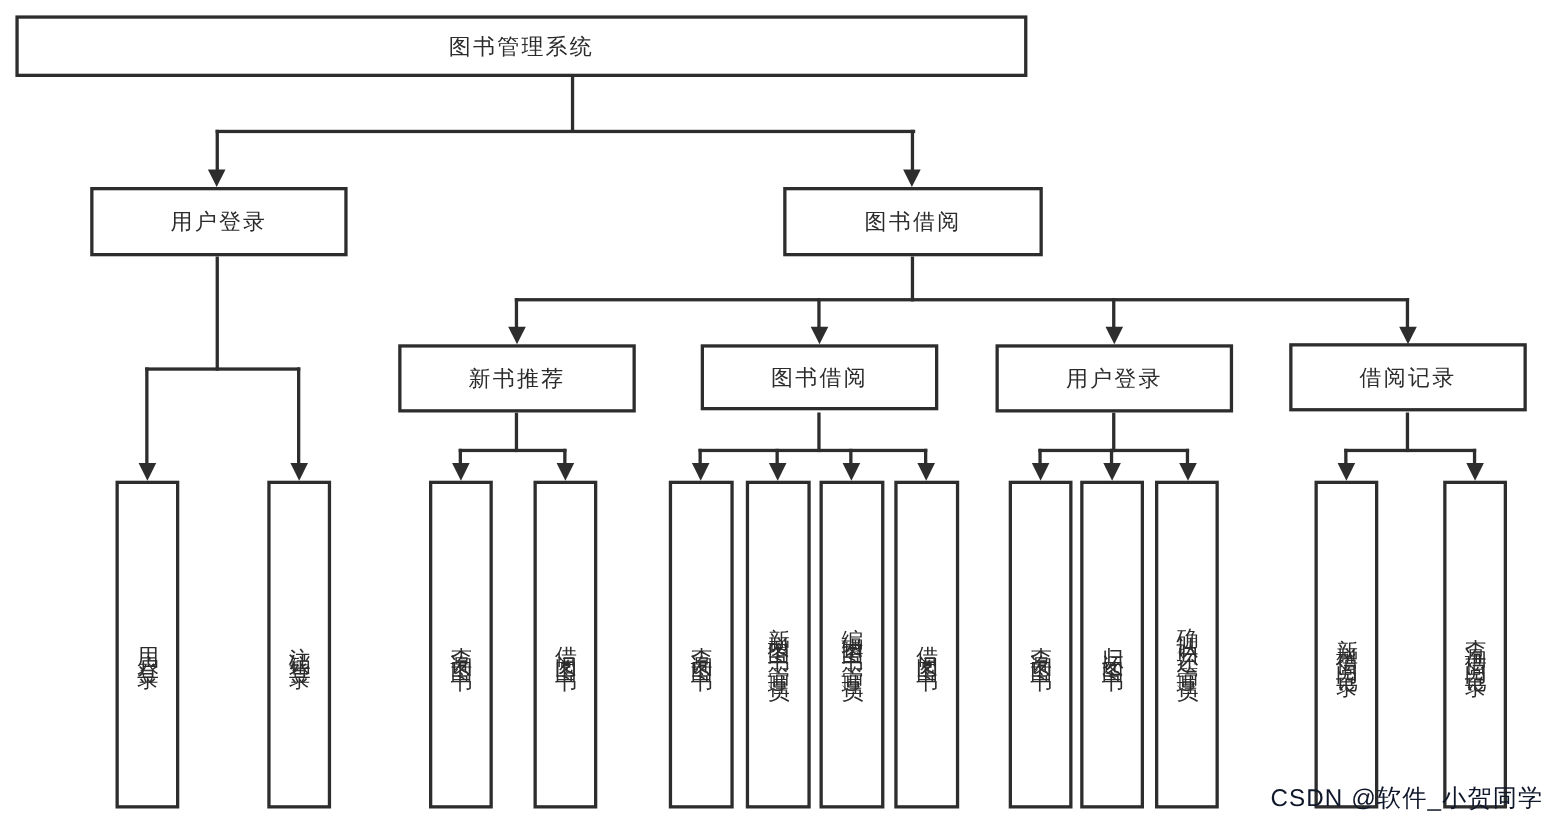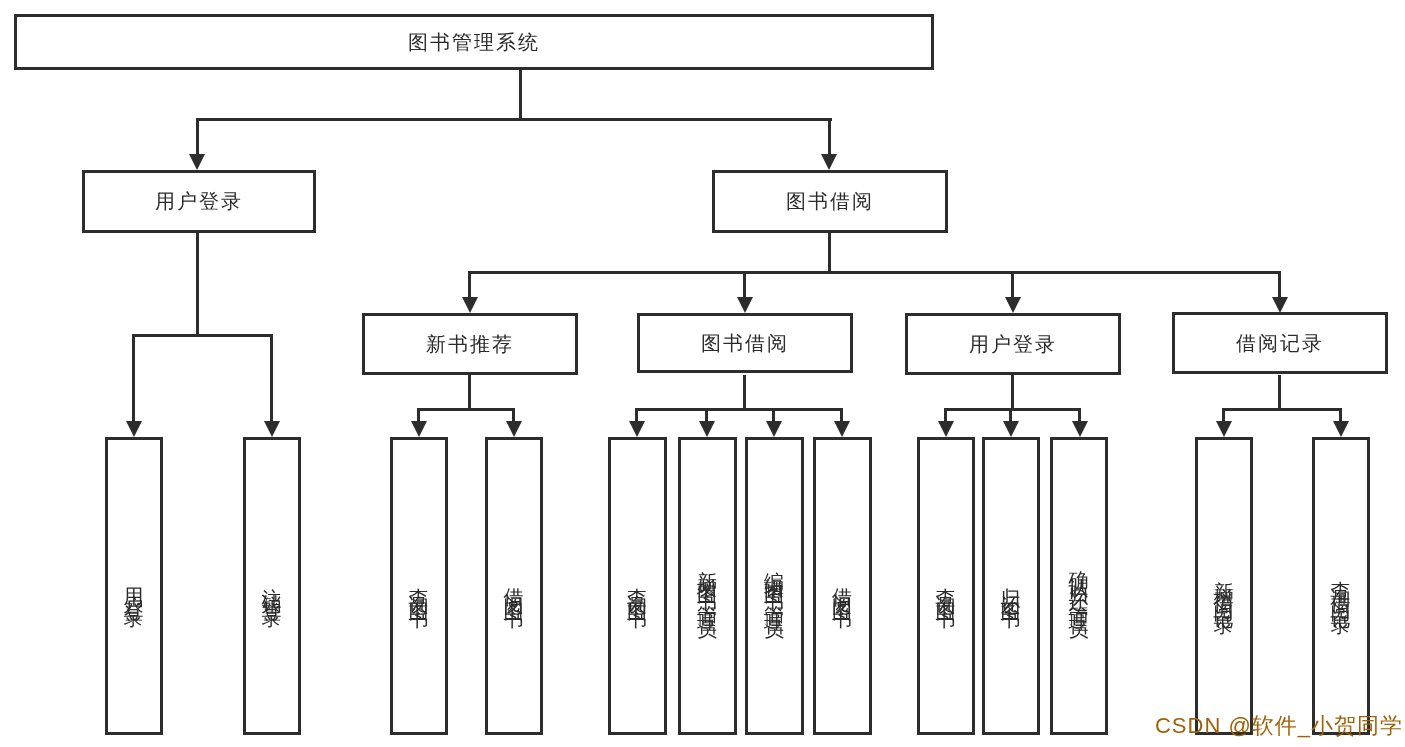--- a/index.html
+++ b/index.html
@@ -174,15 +174,15 @@
   <div class="arrow" style="left:1216px; top:421px;"></div>
   <div class="vline" style="left:1339px; top:408px; height:15px;"></div>
   <div class="arrow" style="left:1333px; top:421px;"></div>
   <div class="box leaf" style="left:1195px; top:437px; width:58px; height:298px;">
     <span class="label">新增借阅记录</span>
   </div>
   <div class="box leaf" style="left:1312px; top:437px; width:58px; height:298px;">
     <span class="label">查询借阅记录</span>
   </div>
 
-  <div class="watermark" style="color: #a16207;">CSDN @软件_小贺同学</div>
+  <div class="watermark" style="color: #0f172a;">CSDN @软件_小贺同学</div>
 
 </div>
 
 </body></html>

